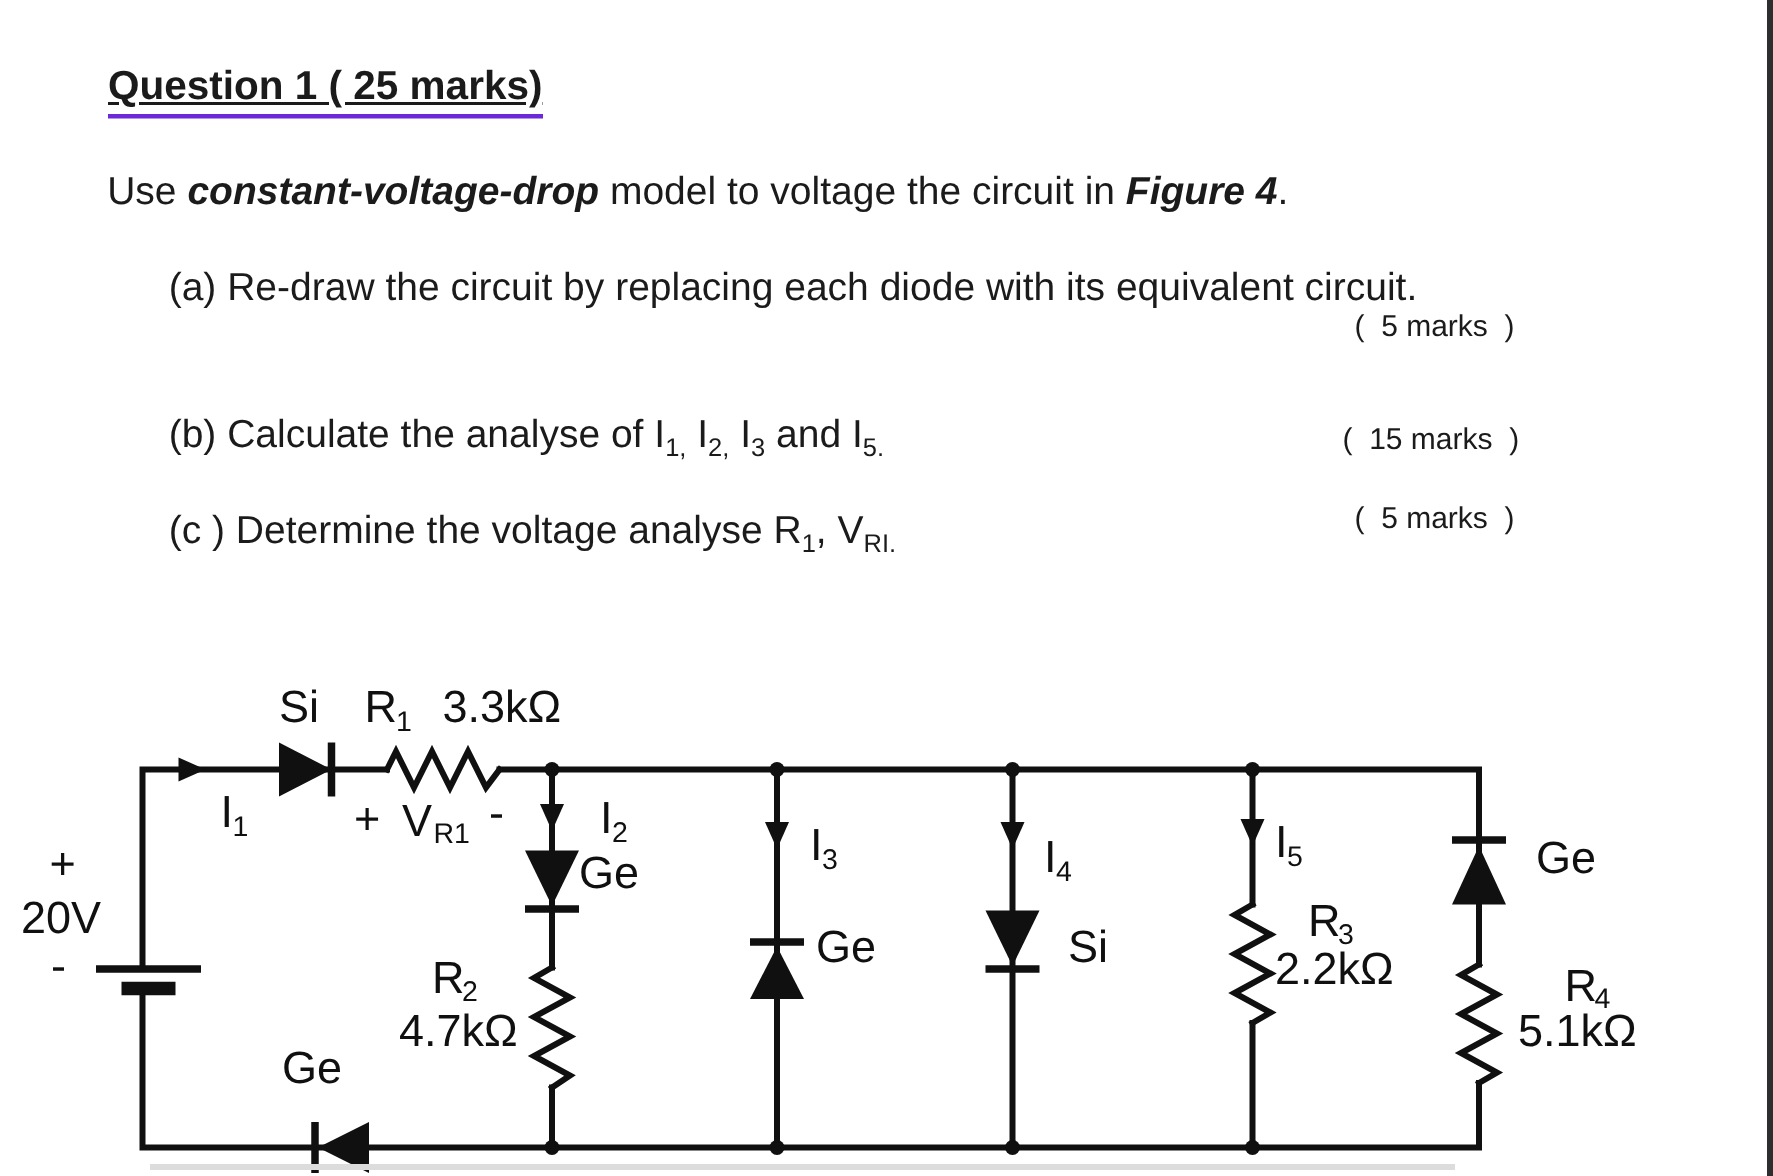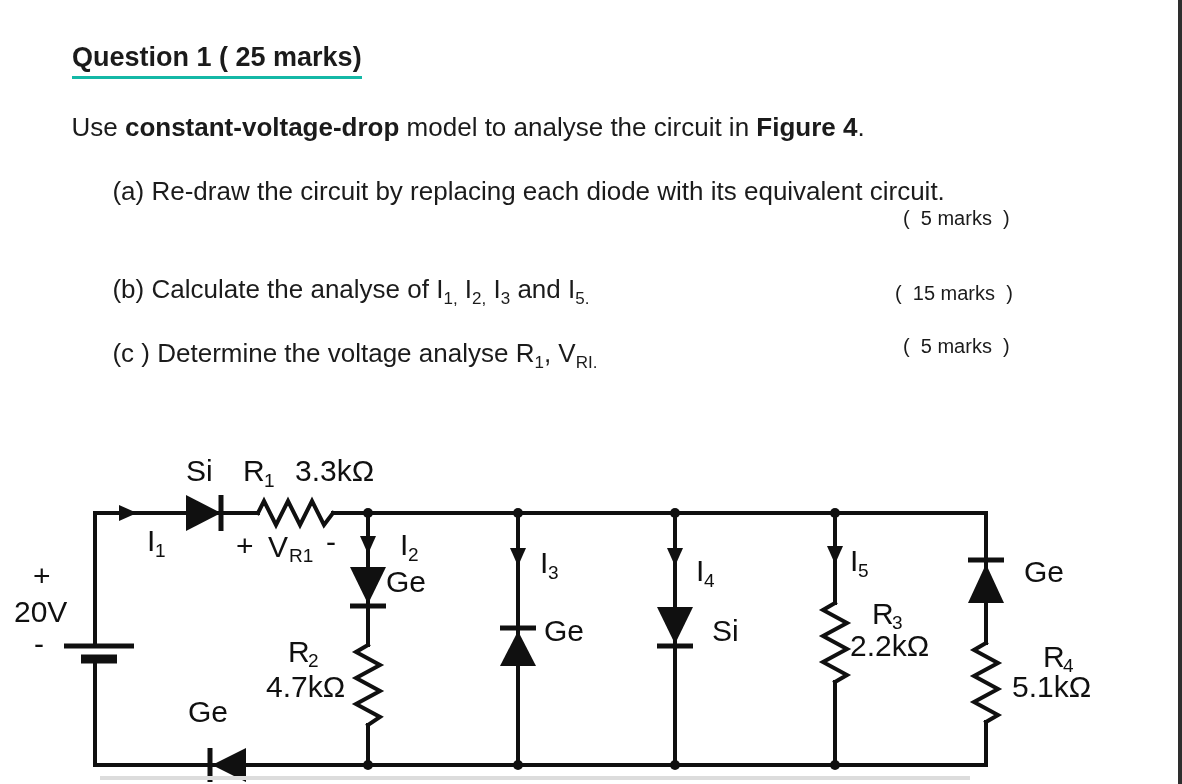--- a/index.html
+++ b/index.html
@@ -2,43 +2,43 @@
 <html><head>
 <meta charset="utf-8">
 <style>
   html,body{margin:0;padding:0;}
   body{
     width:1182px;height:784px;position:relative;background:#ffffff;
     font-family:"Liberation Sans",sans-serif;color:#1b1b1b;overflow:hidden;
   }
   .line{position:absolute;font-size:26px;white-space:pre;}
   .title{font-size:27px;font-weight:bold;}
-  .title .u{display:inline-block;border-bottom:3px solid #14b8a6;padding-bottom:3px;}
-  .b{font-weight:bold;}
+  .title .u{display:inline-block;border-bottom:3px solid #6d28d9;padding-bottom:3px;text-decoration:underline;}
+  .b{font-weight:bold;font-style:italic;}
   .sub{font-size:17px;position:relative;top:6px;}
   .marks{position:absolute;font-size:20px;white-space:pre;margin-top:28px;}
   .right-edge{position:absolute;top:0;right:0;width:4px;height:784px;background:#2e2e2e;}
   svg{position:absolute;left:0;top:0;}
   svg text{font-family:"Liberation Sans",sans-serif;font-size:30px;fill:#101010;}
   svg text.ssub{font-size:19px;}
   .wire{stroke:#101010;stroke-width:4;fill:none;stroke-linecap:square;}
   .plate{stroke:#101010;fill:none;}
   .dio{fill:#101010;stroke:none;}
   .bar{stroke:#101010;stroke-width:5;fill:none;}
   .dot{fill:#101010;}
 </style>
 </head>
 <body>
 
 <div class="line title" style="left:57px;top:11px">
   <span class="u">Question 1 ( 25 marks)</span>
 </div>
 
 <div class="line" style="left:57px;top:81px">
-  <span>Use </span><span class="b">constant-voltage-drop</span><span> model to analyse the circuit in </span><span class="b">Figure 4</span><span>.</span>
+  <span>Use </span><span class="b">constant-voltage-drop</span><span> model to voltage the circuit in </span><span class="b">Figure 4</span><span>.</span>
 </div>
 
 <div class="line" style="left:98px;top:145px">
   <span>(a) Re-draw the circuit by replacing each diode with its equivalent circuit.</span>
 </div>
 <div class="marks" style="left:903px;top:179px">(  5 marks  )</div>
 
 <div class="line" style="left:98px;top:243px">
   <span>(b) Calculate the analyse of I</span><span class="sub">1,</span><span> I</span><span class="sub">2,</span><span> I</span><span class="sub">3</span><span> and I</span><span class="sub">5.</span>
 </div>

